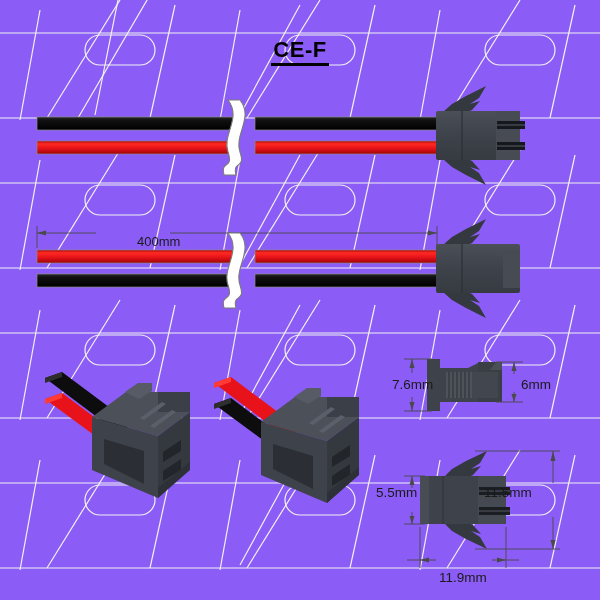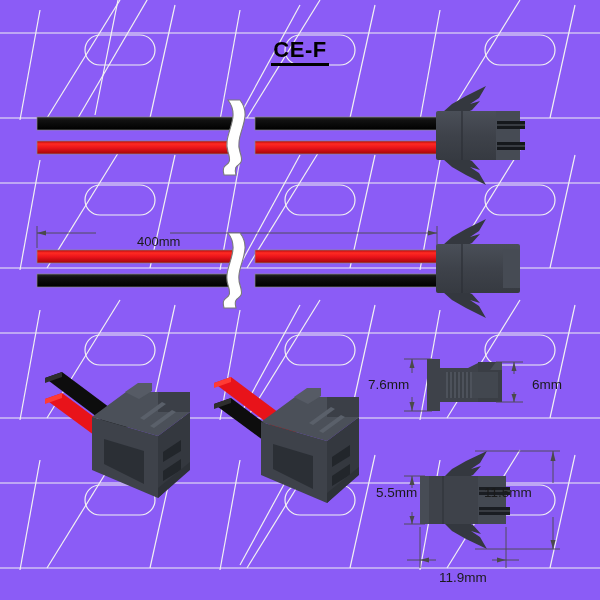--- a/index.html
+++ b/index.html
@@ -41,22 +41,22 @@
     border-bottom: 3px solid #000;
     padding: 0 2px 1px 2px;
   }
   .dimlabel {
     position: absolute;
     color: #1a1a1a;
     font-size: 13.5px;
     white-space: nowrap;
   }
   .dim-400 { left: 100px; top: 234px; font-size: 13px; margin-left: 37px; }
-  .dim-76  { left: 368px; top: 377px; }
-  .dim-6   { left: 532px; top: 377px; }
+  .dim-76  { left: 392px; top: 377px; }
+  .dim-6   { left: 521px; top: 377px; }
   .dim-55  { left: 376px; top: 485px; }
   .dim-115 { left: 484px; top: 485px; }
   .dim-119 { left: 439px; top: 570px; }
 </style>
 </head>
 <body>
 
 <div id="canvas">
 
   <svg id="watermark" viewBox="0 0 600 600" xmlns="http://www.w3.org/2000/svg">

